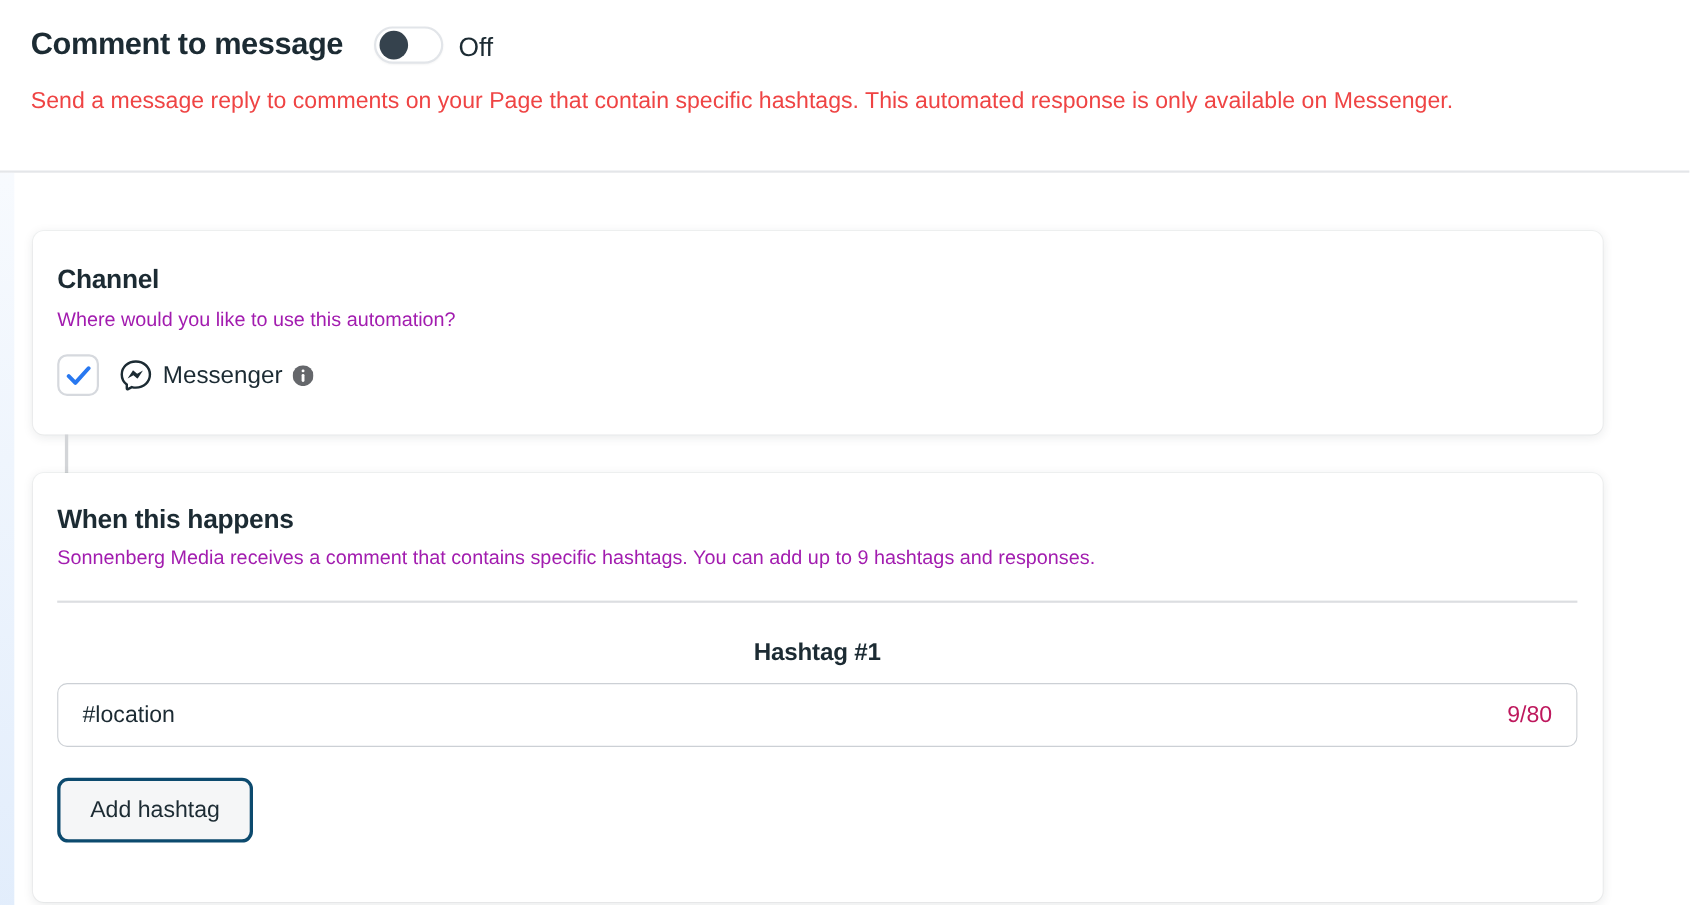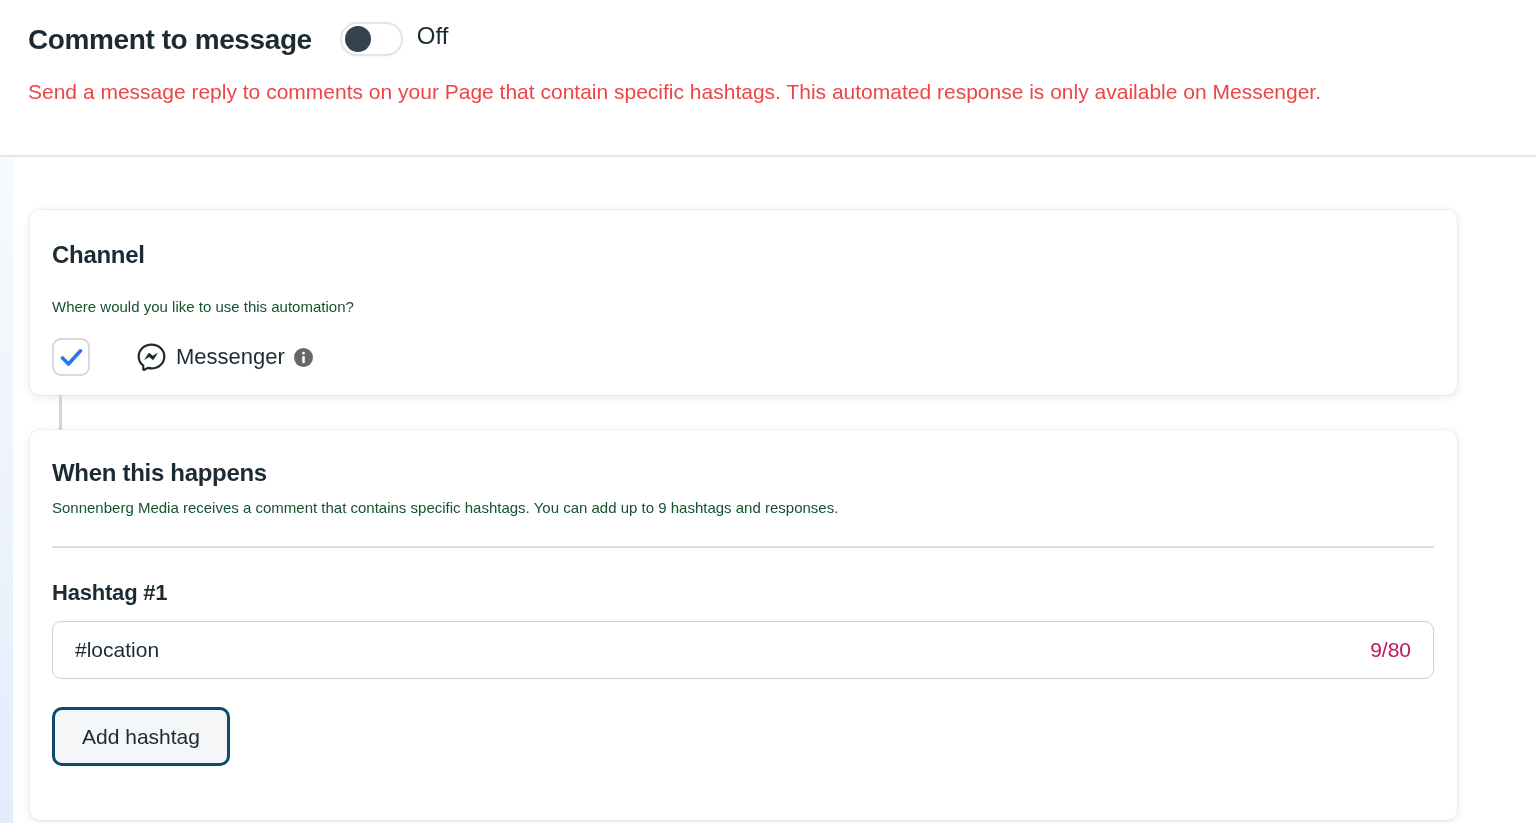--- a/index.html
+++ b/index.html
@@ -9,21 +9,21 @@
     background:#ffffff; color:#1c2b33;
     font-family:"Liberation Sans","DejaVu Sans",sans-serif;
     position:relative;
   }
   .left-strip{
     position:absolute; left:0; top:157px; bottom:0; width:13px;
     background:linear-gradient(to bottom, rgba(233,241,252,0.35), rgba(221,234,251,0.85));
     z-index:0;
   }
   header{ padding:22px 28px 0 28px; }
-  .header-row{ display:flex; align-items:flex-start; }
+  .header-row{ display:flex; align-items:flex-end; }
   h1{
     margin:0; font-size:28px; line-height:36px; font-weight:700;
     letter-spacing:-0.4px; color:#1c2b33; white-space:nowrap;
   }
   .toggle{
     width:63px; height:34px; margin-left:28px; flex:0 0 auto;
     border:2px solid #e2e5e9; border-radius:18px; background:#ffffff;
     position:relative; cursor:pointer;
     box-shadow:0 1px 2px rgba(0,0,0,0.04);
   }
@@ -41,38 +41,38 @@
   .card{
     width:1427px; background:#ffffff; border-radius:10px;
     box-shadow:0 0 0 1px rgba(28,43,51,0.045), 0 2px 10px rgba(28,43,51,0.10);
     padding:0 23px 0 22px;
   }
   .card-channel{ margin-top:53px; height:185px; padding-top:30px; }
   h2{
     margin:0; font-size:24px; line-height:30px; font-weight:700;
     letter-spacing:-0.3px; color:#1c2b33;
   }
-  .sub{ margin:24px 0 0 0; font-size:15px; line-height:25px; color:#14532d; white-space:nowrap; }
-  .check-row{ display:flex; align-items:center; margin-top:19px; height:38px;gap:28px; }
+  .sub{ margin:8px 0 0 0; font-size:18px; line-height:25px; color:#a21caf; white-space:nowrap; }
+  .check-row{ display:flex; align-items:center; margin-top:19px; height:38px; }
   .checkbox{
     width:38px; height:38px; border:2px solid #d6d9de; border-radius:9px;
     background:#ffffff; display:flex; align-items:center; justify-content:center;
     cursor:pointer; flex:0 0 auto;
   }
   .messenger-row{ display:flex; align-items:center; margin-left:18px; }
   .messenger-row .m-icon{ flex:0 0 auto; display:block; }
   .channel-label{ font-size:22px; margin-left:9px; color:#1c2b33; }
   .info-icon{ margin-left:9px; display:block; cursor:pointer; }
   .connector{ width:3px; height:35px; background:#d3d5d8; margin-left:29px; }
   .card-trigger{ height:390px; padding-top:28px; border-bottom-left-radius:10px; border-bottom-right-radius:10px; }
   .card-trigger .sub{ margin-top:7px; }
   .inner-divider{ height:2px; background:#dcdee1; margin-top:26px; }
   h3{
     margin:33px 0 0 0; font-size:22px; line-height:23px; font-weight:700;
-    color:#1c2b33; letter-spacing:-0.2px;
+    color:#1c2b33; letter-spacing:-0.2px;text-align:center;
   }
   .input-wrap{
     margin-top:17px; height:58px; border:1px solid #ccd0d5; border-radius:9px;
     background:#ffffff; display:flex; align-items:center; padding:0 22px;gap:39px;
   }
   .input-wrap input{
     flex:1; border:none; outline:none; font-size:21px; color:#1c2b33;
     font-family:"Liberation Sans","DejaVu Sans",sans-serif; background:transparent;
     padding:0;
   }

